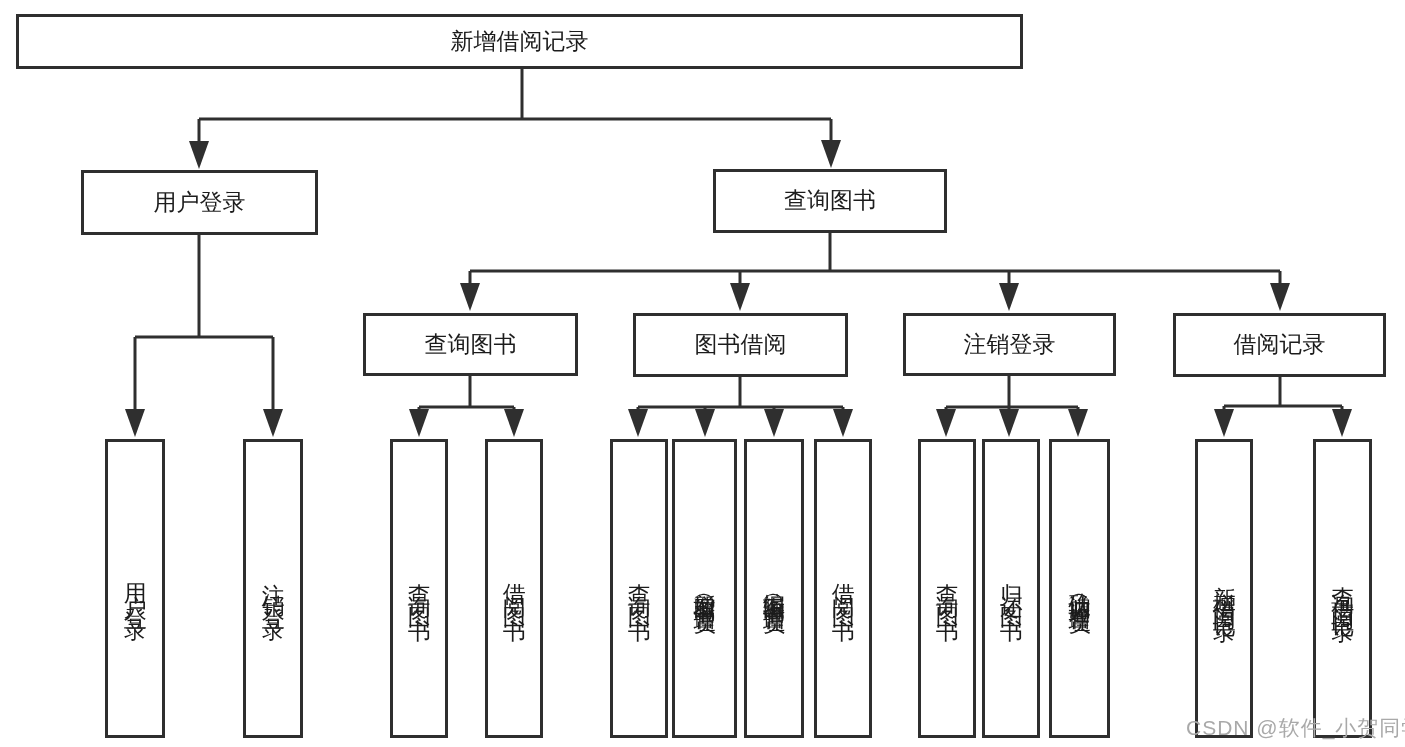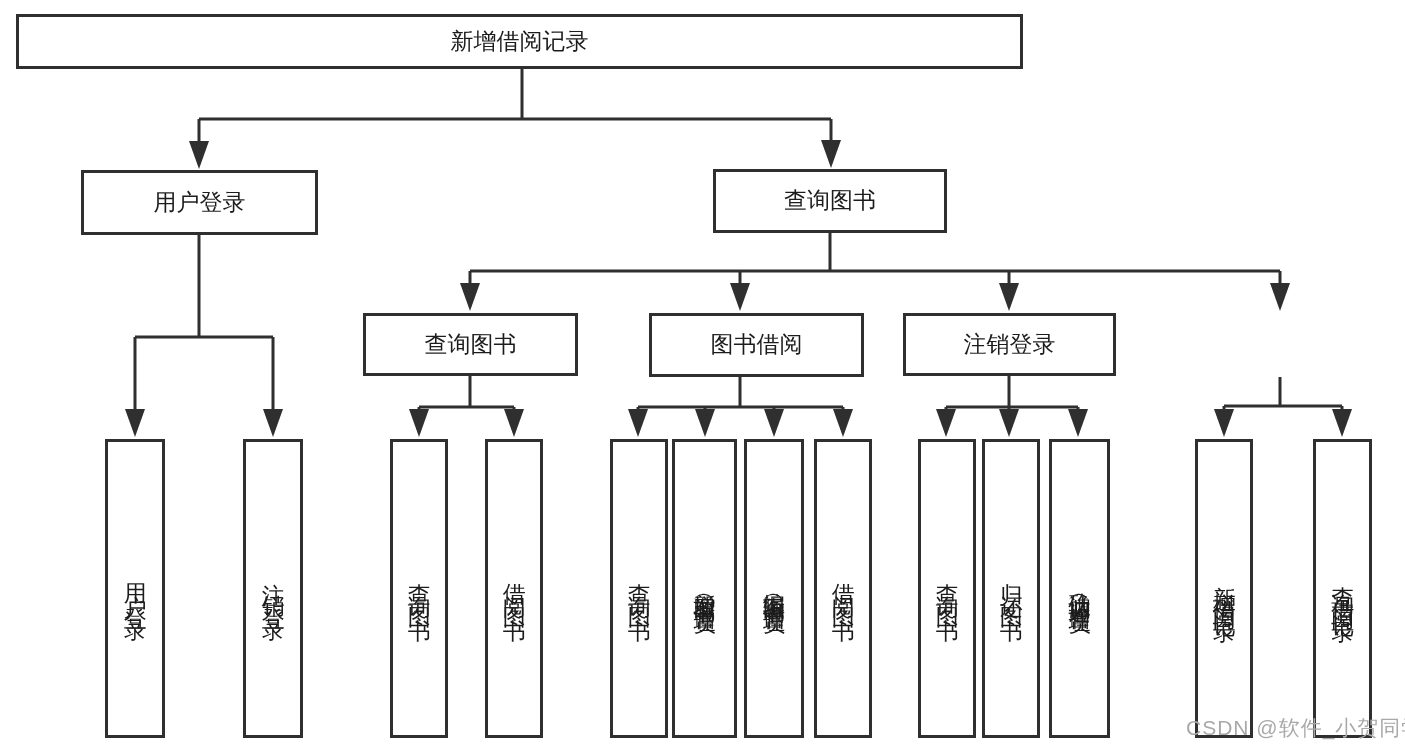--- a/index.html
+++ b/index.html
@@ -111,22 +111,23 @@
     <polygon points="1214,409 1234,409 1224,437"></polygon>
     <polygon points="1332,409 1352,409 1342,437"></polygon>
   </svg>
 
   <div class="node" style="left:16px;top:14px;width:1007px;height:55px;">新增借阅记录</div>
 
   <div class="node" style="left:81px;top:170px;width:237px;height:65px;">用户登录</div>
   <div class="node" style="left:713px;top:169px;width:234px;height:64px;">查询图书</div>
 
   <div class="node" style="left:363px;top:313px;width:215px;height:63px;">查询图书</div>
-  <div class="node" style="left:633px;top:313px;width:215px;height:64px;margin-left:16px;">图书借阅</div>
+  <div class="node" style="left:633px;top:313px;width:215px;height:64px;">图书借阅</div>
   <div class="node" style="left:903px;top:313px;width:213px;height:63px;">注销登录</div>
+  <div class="node" style="left:1173px;top:313px;width:213px;height:64px;">借阅记录</div>
 
   <div class="node leaf" style="left:105px;top:439px;width:60px;height:299px;">用户登录</div>
   <div class="node leaf" style="left:243px;top:439px;width:60px;height:299px;">注销登录</div>
 
   <div class="node leaf" style="left:390px;top:439px;width:58px;height:299px;">查询图书</div>
   <div class="node leaf" style="left:485px;top:439px;width:58px;height:299px;">借阅图书</div>
 
   <div class="node leaf" style="left:610px;top:439px;width:58px;height:299px;">查询图书</div>
   <div class="node leaf leaf-long" style="left:672px;top:439px;width:65px;height:299px;">新增图书（管理员）</div>
   <div class="node leaf leaf-long" style="left:744px;top:439px;width:60px;height:299px;">编辑图书（管理员）</div>

